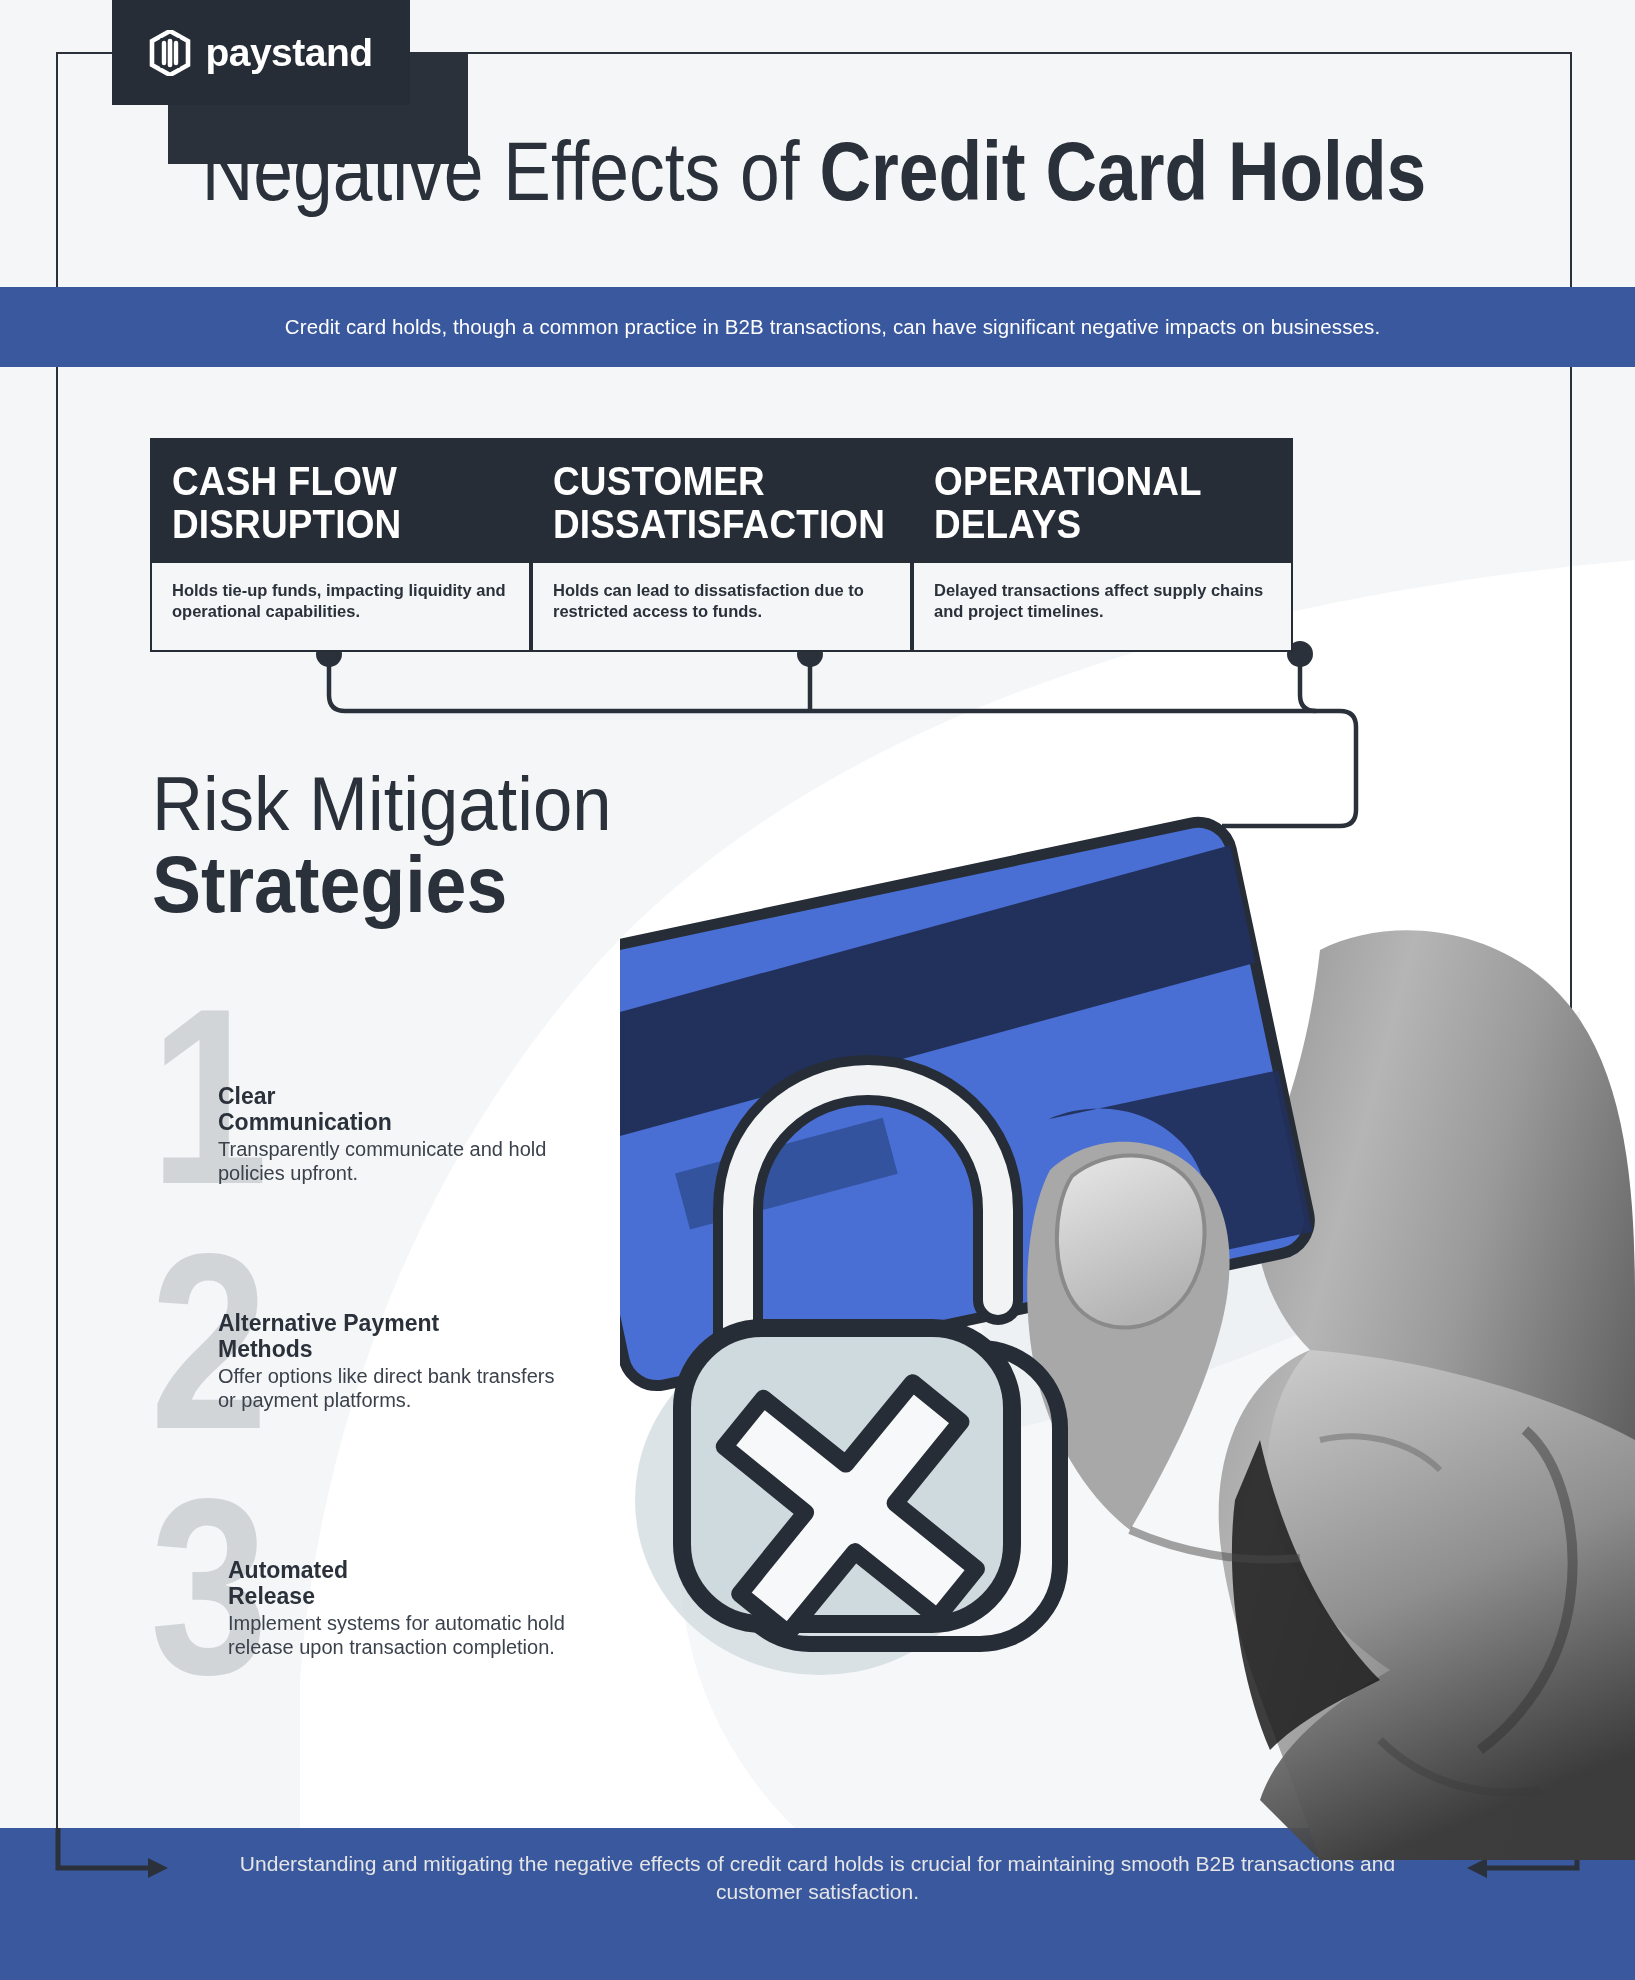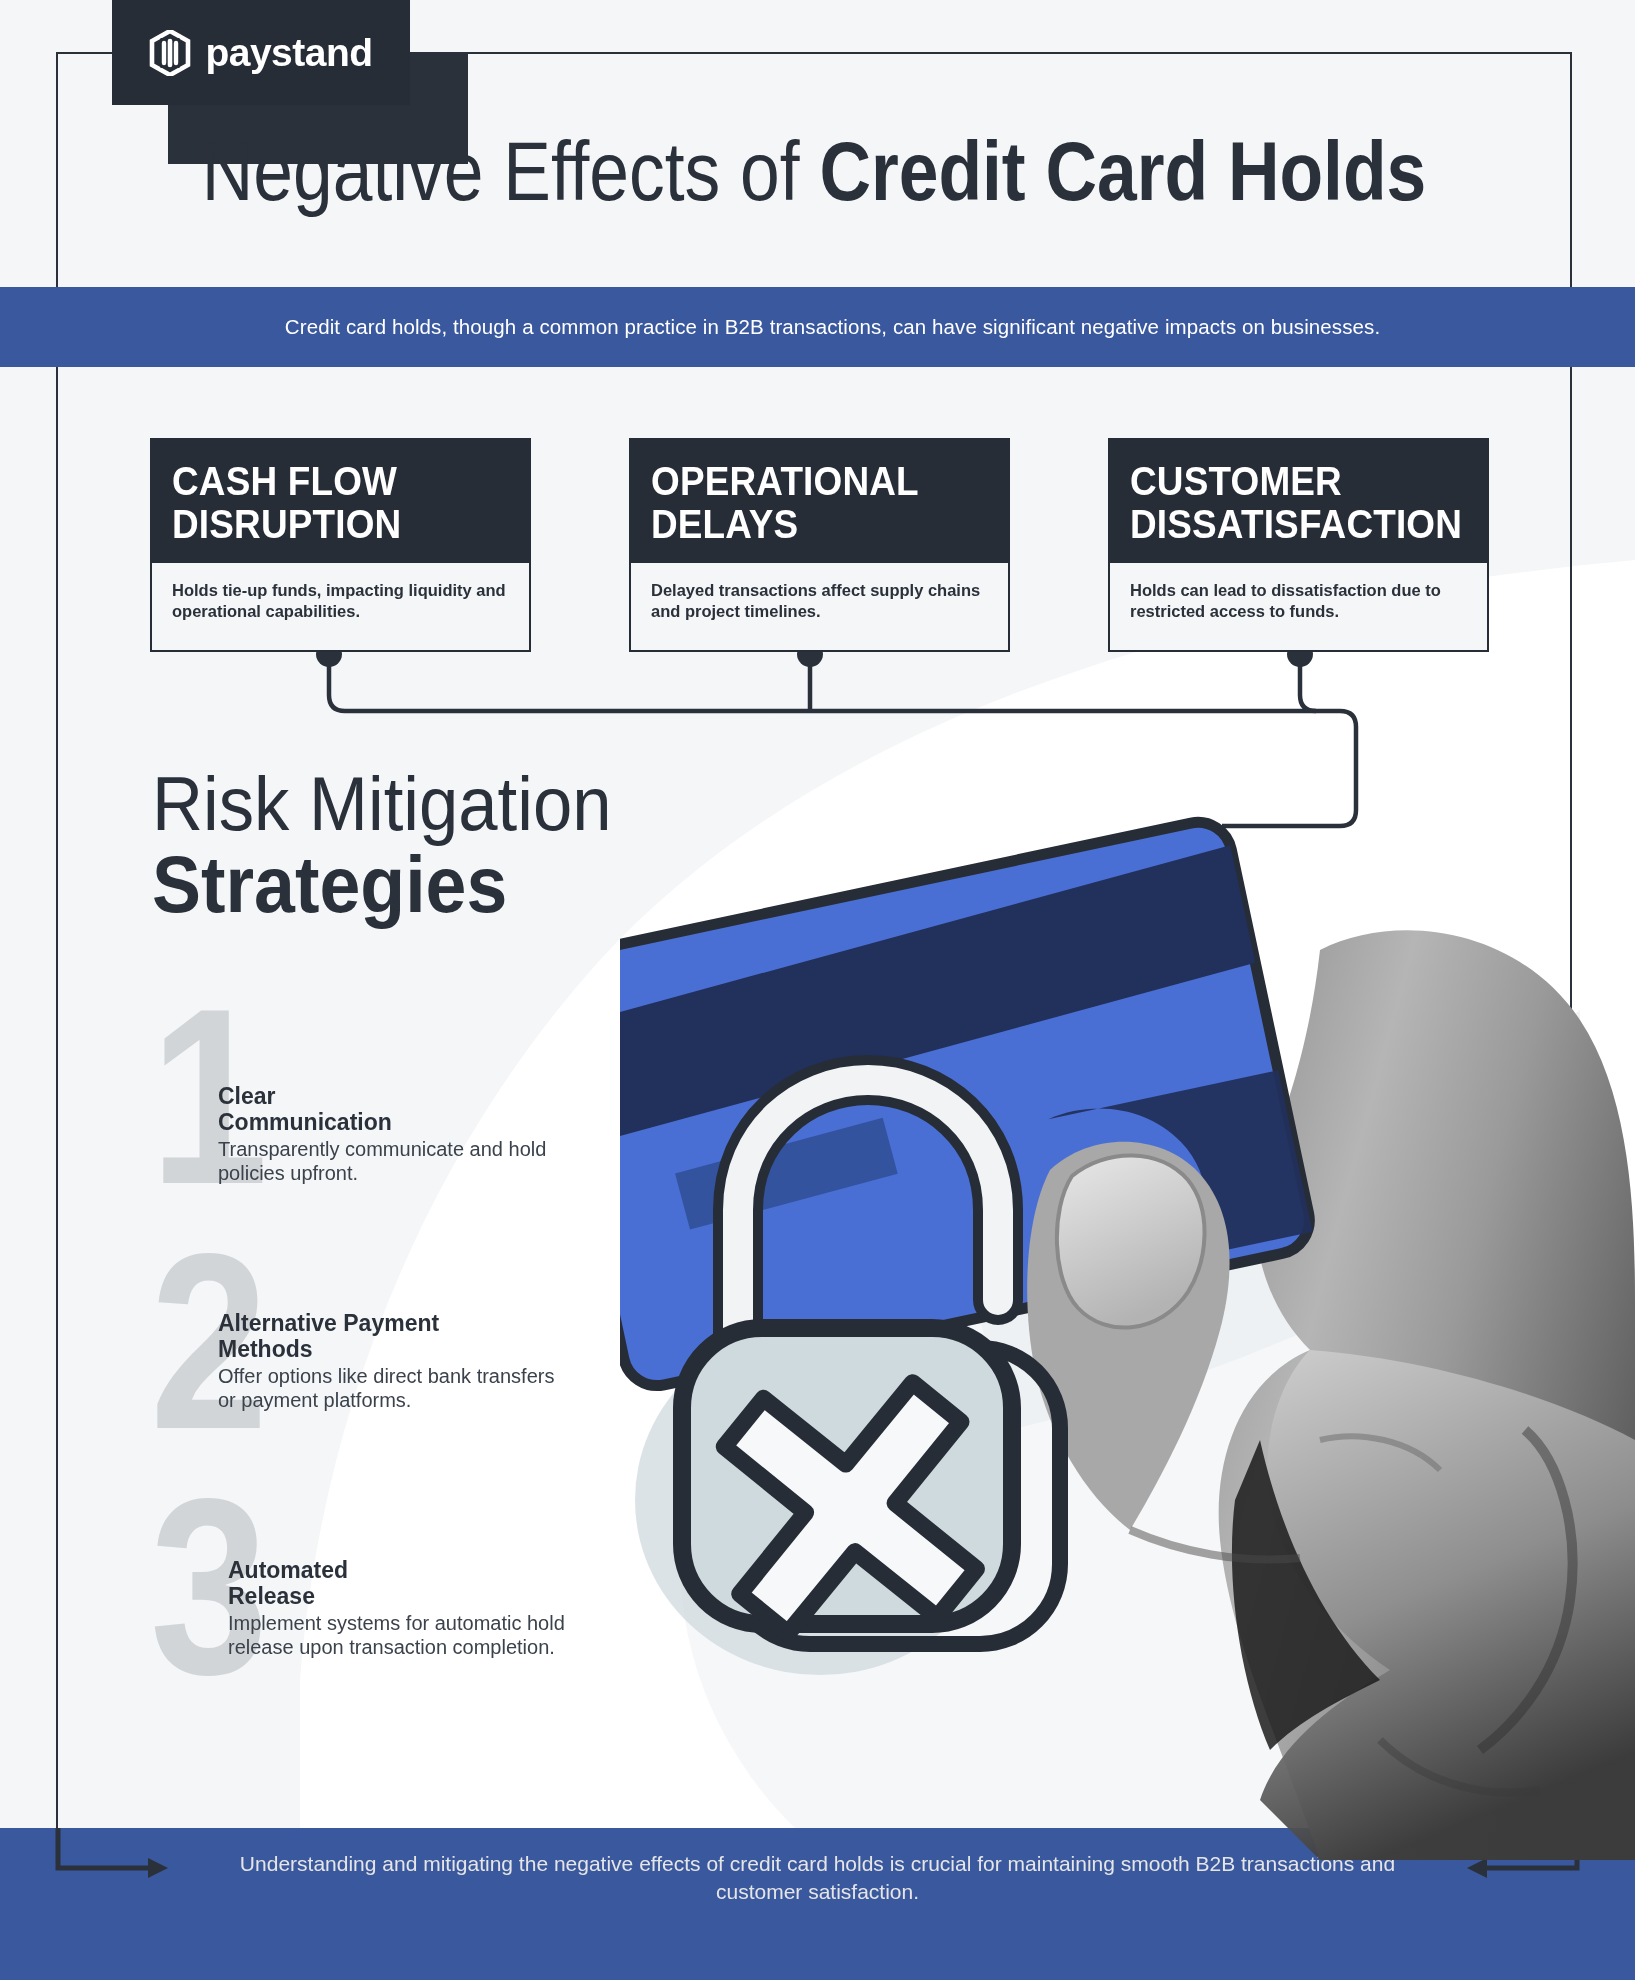--- a/index.html
+++ b/index.html
@@ -82,21 +82,20 @@
     letter-spacing: 0.1px;
     text-align: center;
   }
 
   
   .cards {
     position: absolute;
     left: 150px; top: 438px;
     width: 1340px;
     display: flex;
-    gap: 98px;
   }
   .card { width: 381px; position: relative; }
   .card-head {
     background: #272d36;
     padding: 22px 22px 16px 22px;
     min-height: 114px;
   }
   .card-head h3 {
     color: #ffffff;
     font-family: "Liberation Sans Narrow", "Liberation Sans", sans-serif;
@@ -250,34 +249,34 @@
       <div class="card-head">
         <h3>CASH FLOW
 DISRUPTION</h3>
       </div>
       <div class="card-body">
         <p>Holds tie-up funds, impacting liquidity and operational capabilities.</p>
       </div>
     </div>
     <div class="card">
       <div class="card-head">
+        <h3>CUSTOMER
+DISSATISFACTION</h3>
+      </div>
+      <div class="card-body">
+        <p>Holds can lead to dissatisfaction due to restricted access to funds.</p>
+      </div>
+    </div>
+    <div class="card">
+      <div class="card-head">
         <h3>OPERATIONAL
 DELAYS</h3>
       </div>
       <div class="card-body">
         <p>Delayed transactions affect supply chains and project timelines.</p>
-      </div>
-    </div>
-    <div class="card">
-      <div class="card-head">
-        <h3>CUSTOMER
-DISSATISFACTION</h3>
-      </div>
-      <div class="card-body">
-        <p>Holds can lead to dissatisfaction due to restricted access to funds.</p>
       </div>
     </div>
   </div>
 
   <div class="rm-heading">
     <div class="rm-line1">Risk Mitigation</div>
     <div class="rm-line2">Strategies</div>
   </div>
 
   <div class="strategies">

